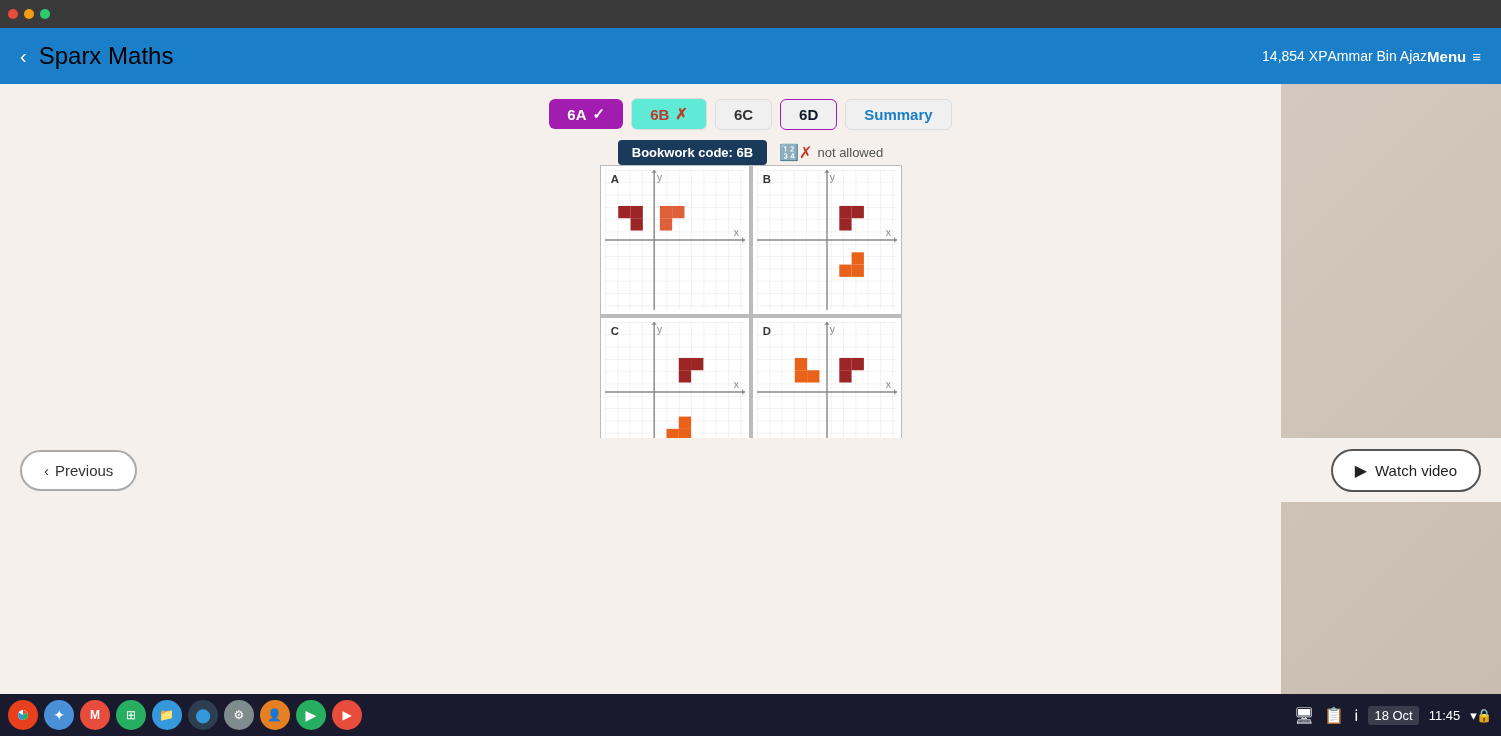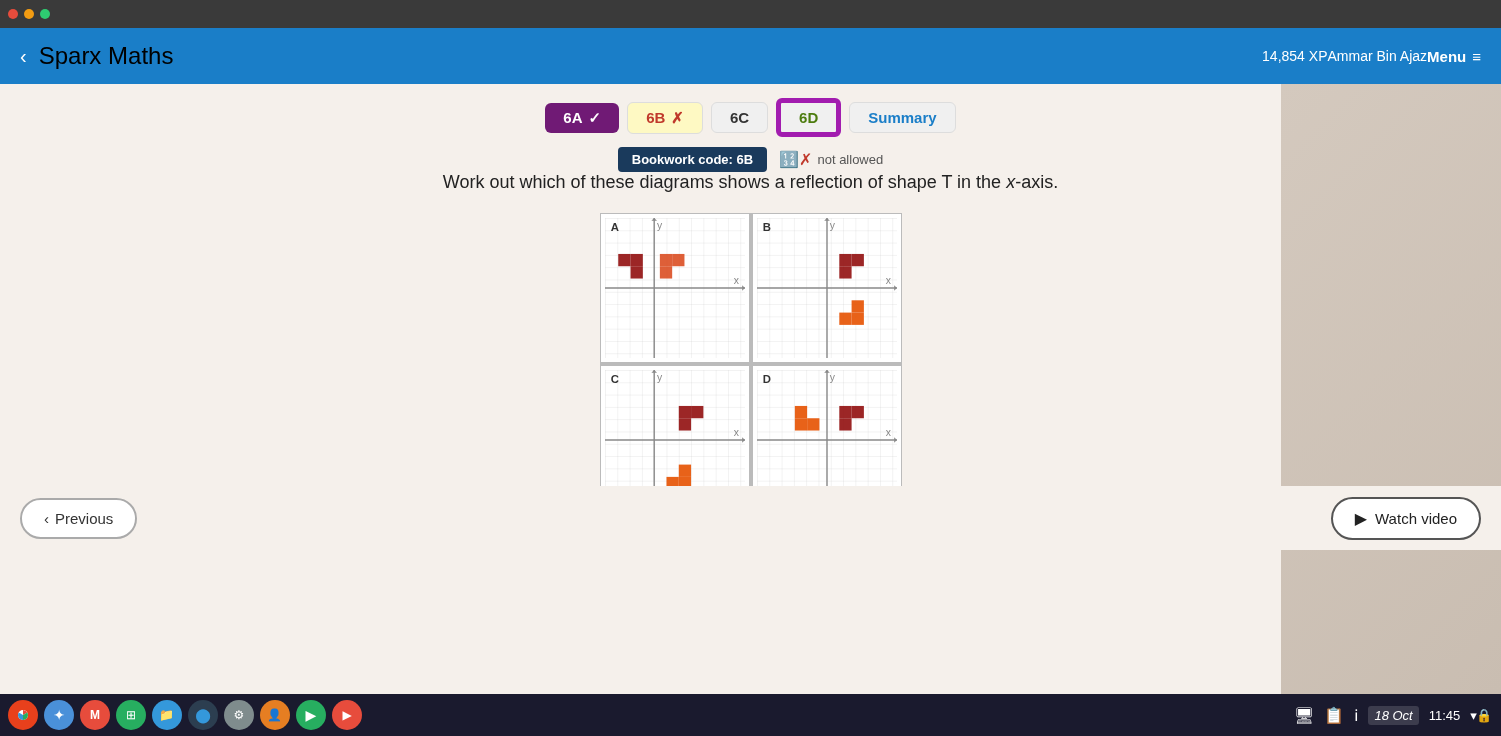--- a/index.html
+++ b/index.html
@@ -86,37 +86,37 @@
       padding: 6px 18px;
       border-radius: 6px;
       font-size: 15px;
       font-weight: bold;
       cursor: pointer;
       display: flex;
       align-items: center;
       gap: 6px;
     }
     .tab-6a {
-      background: #701a75;
+      background: #a21caf;
       color: white;
     }
     .tab-6b {
-      background: #fef9c3;
+      background: #5eead4;
       color: #c0392b;
       border: 1px solid #ddd;
     }
     .tab-6c {
       background: #f0f0f0;
       color: #333;
       border: 1px solid #ddd;
     }
     .tab-6d {
       background: #f0f0f0;
-      color: #4d7c0f;
-      border: 5px solid #a21caf;
+      color: #0f172a;
+      border: 1px solid #a21caf;
     }
     .tab-summary {
       background: #f0f0f0;
       color: #1a7ec8;
       border: 1px solid #ddd;
     }
 
     
     .bookwork-bar {
       display: flex;
@@ -275,21 +275,20 @@
     .taskbar-time {
       color: white;
       font-size: 13px;
     }
     .taskbar-date {
       color: white;
       font-size: 13px;
       background: rgba(255,255,255,0.15);
       padding: 2px 6px;
       border-radius: 3px;
-      font-style: italic;
     }
 
     
     svg.diagram-svg {
       width: 100%;
       height: 100%;
     }
 
     
     .right-bg {
@@ -355,23 +354,20 @@
     </div>
 
     <div class="bookwork-bar">
       <span class="bookwork-code">Bookwork code: 6B</span>
       <span class="not-allowed">
         <span class="not-allowed-icon">🔢✗</span>
         <span>not allowed</span>
       </span>
     </div>
 
-    <div class="question-text">
-      Work out which of these diagrams shows a reflection of shape T in the <em>x</em>-axis.
-    </div>
 
     <div class="diagrams-container">
       <div class="diagrams-grid">
 
         <div class="diagram-cell">
           <svg class="diagram-svg" viewBox="0 0 148 148">
 
             <defs>
               <pattern id="gridA" width="13" height="13" patternUnits="userSpaceOnUse">
                 <path d="M 13 0 L 0 0 0 13" fill="none" stroke="#ccc" stroke-width="0.5"></path>

